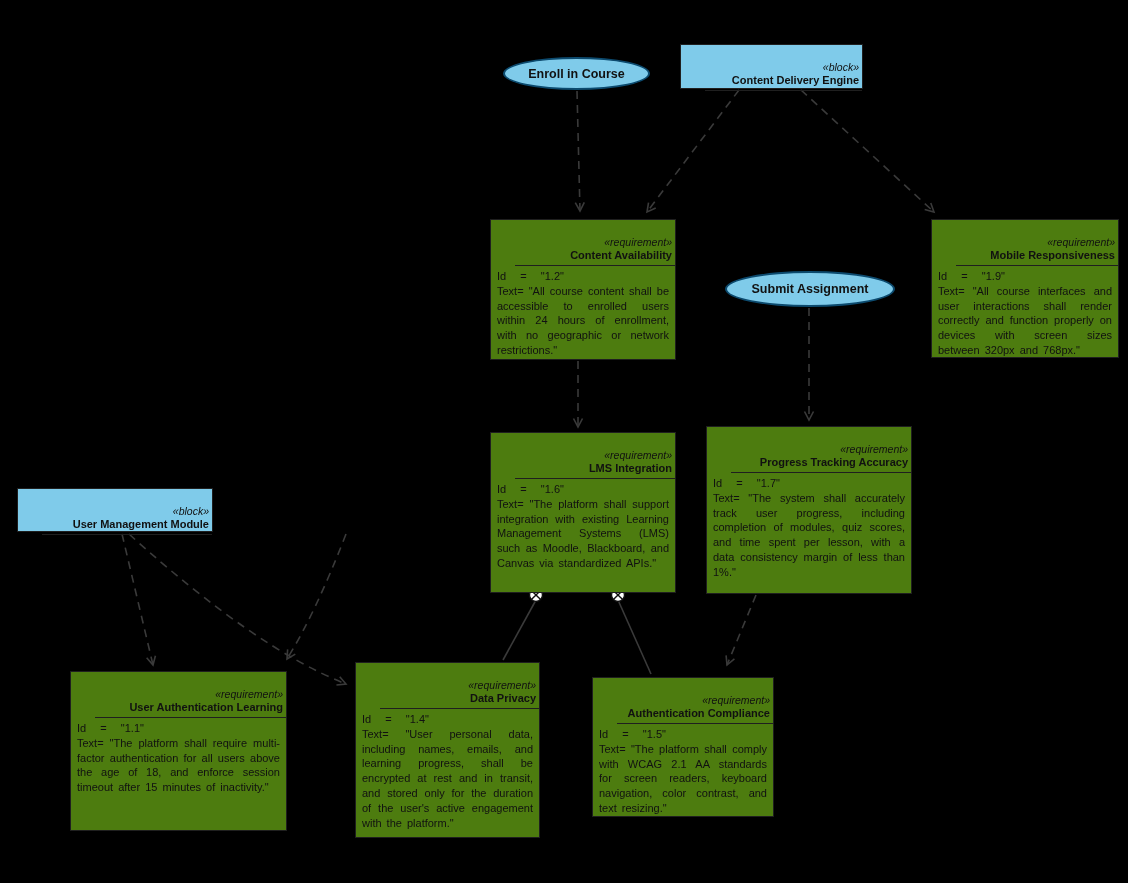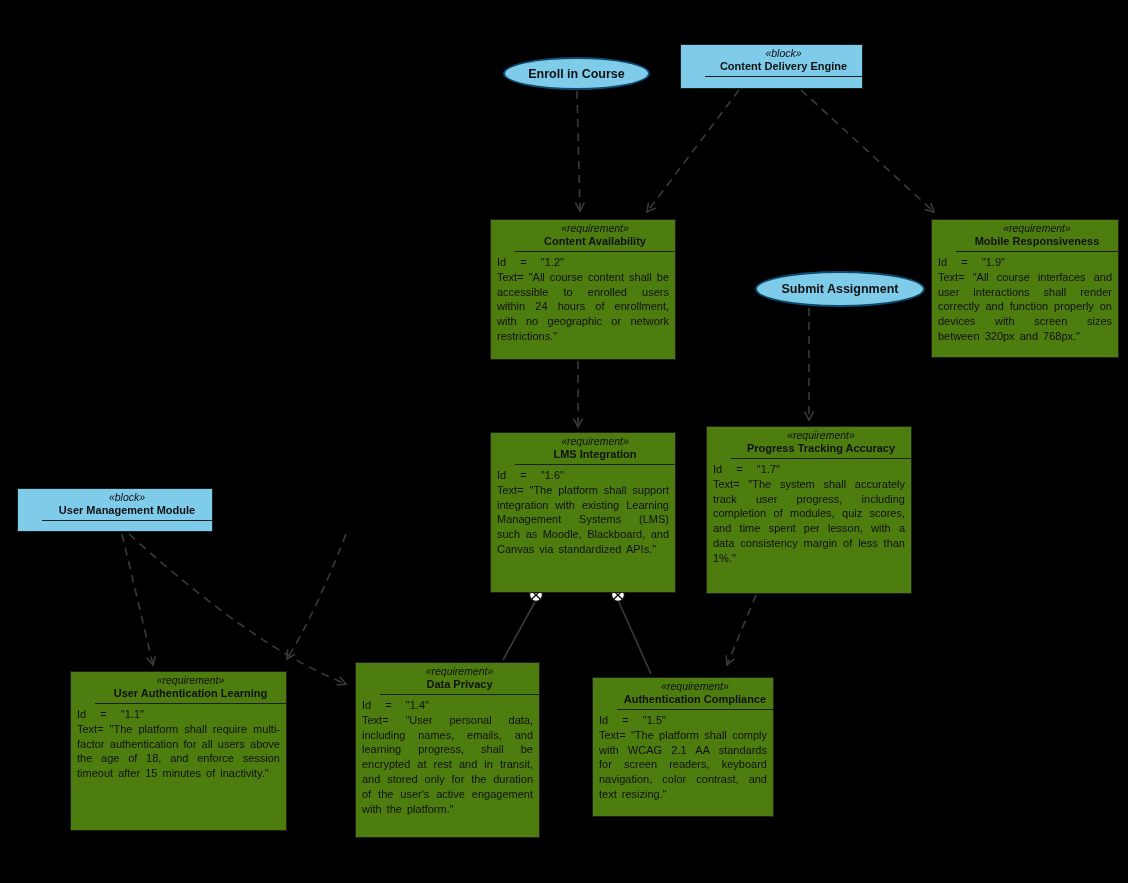--- a/index.html
+++ b/index.html
@@ -5,21 +5,21 @@
   html,body{margin:0;padding:0;background:#000;}
   #canvas{position:relative;width:1128px;height:883px;background:#000;overflow:hidden;
           font-family:"Liberation Sans",sans-serif;color:#111;}
   #edges{position:absolute;left:0;top:0;width:1128px;height:883px;}
   .edge{fill:none;stroke:#3a3a3a;stroke-width:1.6px;}
   .dashed{stroke-dasharray:8 6;}
   .node{position:absolute;box-sizing:border-box;}
   .boxed{border:1.6px solid #1f1f1f;}
   .req,.tc{background:#4d7c0f;}
   .block{background:#7fcbea;}
-  .hdr{border-bottom:1.4px solid #1f1f1f;text-align:center;padding:2px 3px 2px;margin-left:24px;}
+  .hdr{border-bottom:1.4px solid #1f1f1f;text-align:right;padding:16px 3px 2px;margin-left:24px;}
   .st{font-size:10.5px;font-style:italic;line-height:12px;}
   .nm{font-size:11px;font-weight:bold;line-height:15px;white-space:nowrap;}
   .bd{padding:3px 6px 2px;font-size:11px;line-height:14.8px;}
   .idl{white-space:pre-wrap;word-spacing:4px;}
   .txt{text-align:justify;word-spacing:2px;}
   .cmp{width:100%;}
   .usecase{border-radius:50%;background:#7fcbea;border:2px solid #0c4a6e;
            display:flex;align-items:center;justify-content:center;
            font-weight:bold;font-size:12.5px;text-align:center;}
 </style>
@@ -56,21 +56,21 @@
     <g>
       <circle cx="618" cy="595" r="6.5" fill="#ffffff" stroke="#111" stroke-width="1.4"></circle>
       <line x1="613.4" y1="590.4" x2="622.6" y2="599.6" stroke="#111" stroke-width="1.4"></line>
       <line x1="613.4" y1="599.6" x2="622.6" y2="590.4" stroke="#111" stroke-width="1.4"></line>
     </g>
   </svg>
 
   <div class="node usecase" style="left:503px;top:57px;width:147px;height:33px;">
     <span>Enroll in Course</span>
   </div>
-  <div class="node usecase" style="left:755px;top:271px;width:170px;height:36px;justify-content:center;">
+  <div class="node usecase" style="left:725px;top:271px;width:170px;height:36px;justify-content:center;">
     <span>Submit Assignment</span>
   </div>
 
   <div class="node boxed block" style="left:680px;top:44px;width:183px;height:45px;">
     <div class="hdr">
       <div class="st">«block»</div>
       <div class="nm">Content Delivery Engine</div>
     </div>
     <div class="cmp"></div>
   </div>

